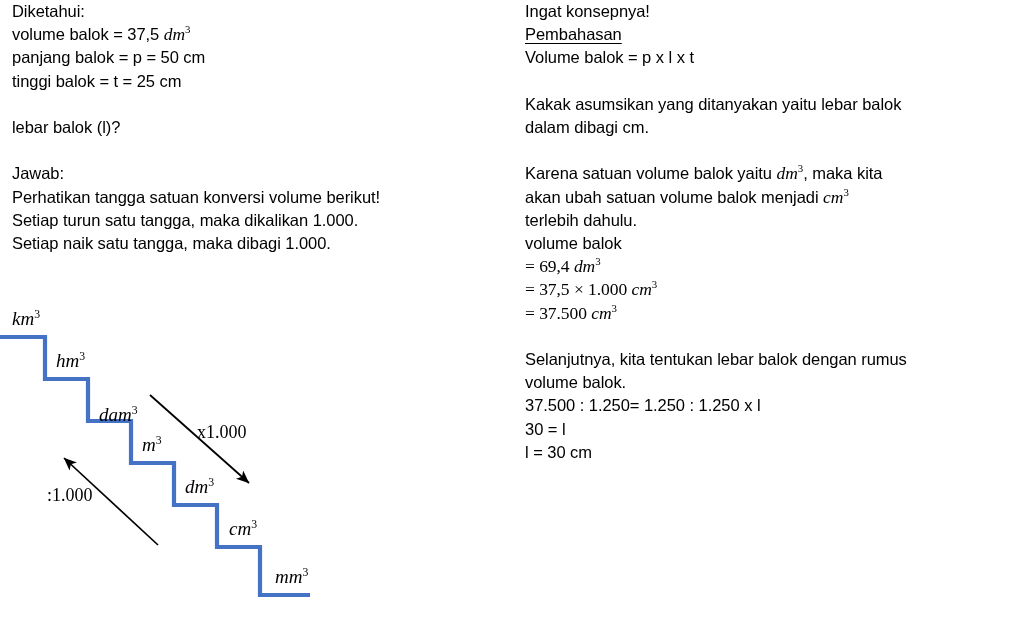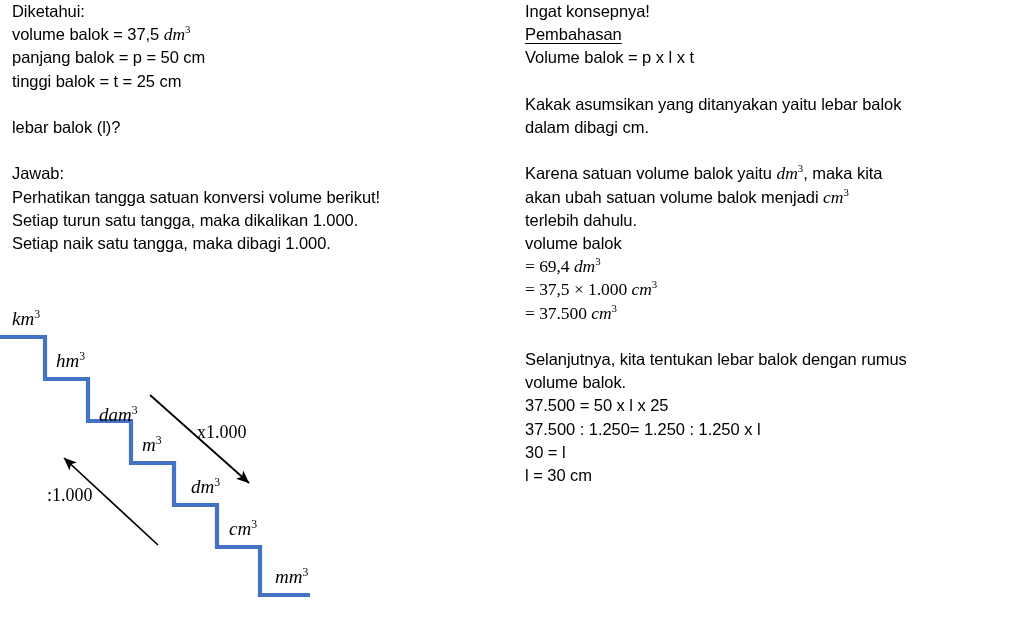--- a/index.html
+++ b/index.html
@@ -123,21 +123,21 @@
   </div>
   <div class="stair-label" style="left:56px; top:45px;">
     <span>hm</span><sup>3</sup>
   </div>
   <div class="stair-label" style="left:99px; top:87px;margin-top:12px;">
     <span>dam</span><sup>3</sup>
   </div>
   <div class="stair-label" style="left:142px; top:129px;">
     <span>m</span><sup>3</sup>
   </div>
-  <div class="stair-label" style="left:191px; top:171px;">
+  <div class="stair-label" style="left:185px; top:171px;">
     <span>dm</span><sup>3</sup>
   </div>
   <div class="stair-label" style="left:229px; top:213px;">
     <span>cm</span><sup>3</sup>
   </div>
   <div class="stair-label" style="left:275px; top:261px;">
     <span>mm</span><sup>3</sup>
   </div>
 
   <div class="arrow-label" style="left:197px; top:117px;">x1.000</div>
@@ -162,19 +162,18 @@
 
   <div class="line"><span class="mn">= 69,4 </span><span class="mi"><span>dm</span><sup>3</sup></span></div>
 
   <div class="line"><span class="mn">= 37,5 × 1.000 </span><span class="mi"><span>cm</span><sup>3</sup></span></div>
 
   <div class="line"><span class="mn">= 37.500 </span><span class="mi"><span>cm</span><sup>3</sup></span></div>
 
   <div class="blank"></div>
   <div class="line">Selanjutnya, kita tentukan lebar balok dengan rumus</div>
   <div class="line">volume balok.</div>
-  <div class="line">37.500 = 50 x l x 25</div>
   <div class="line">37.500 : 1.250= 1.250 : 1.250 x l</div>
   <div class="line">30 = l</div>
   <div class="line">l = 30 cm</div>
   <div class="blank"></div>
   <div class="line bold"></div>
 </div>
 
 </body></html>

